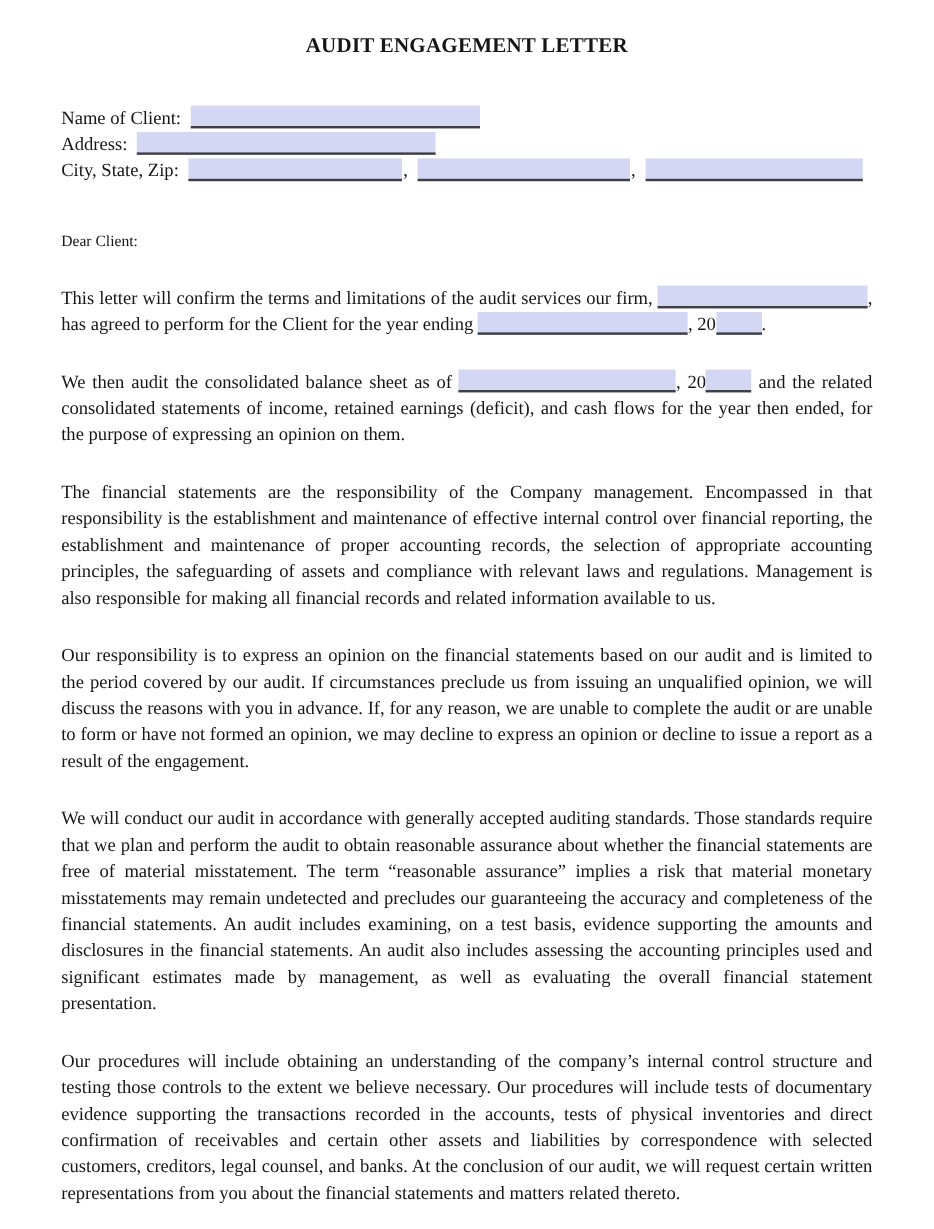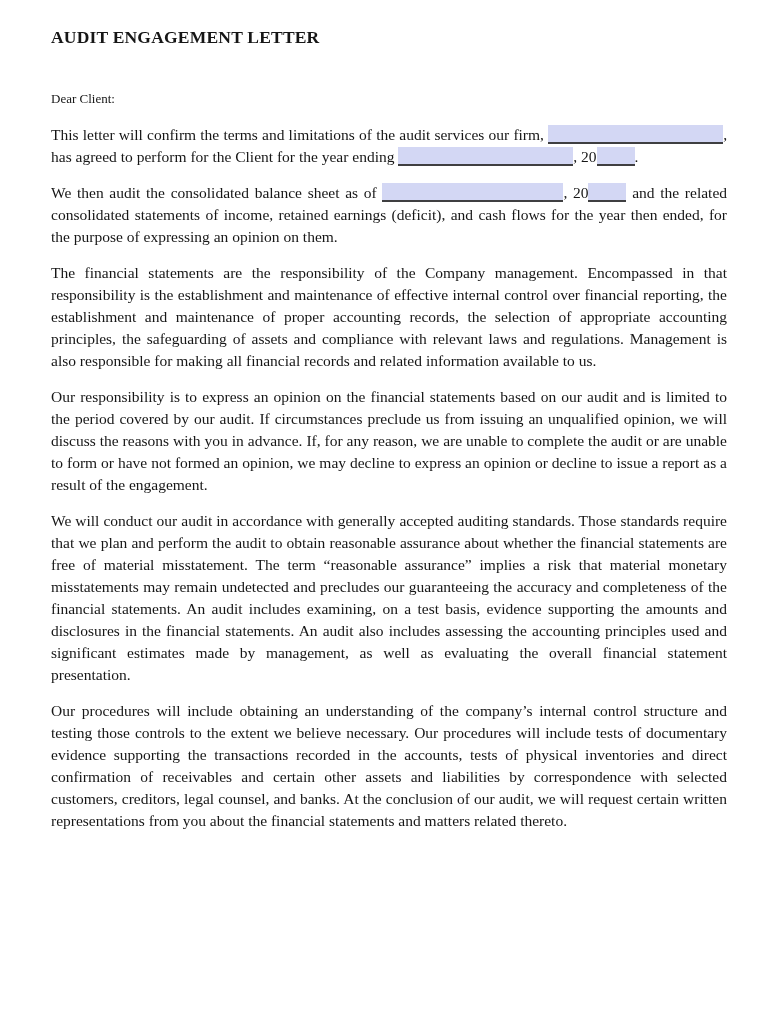--- a/index.html
+++ b/index.html
@@ -8,21 +8,21 @@
     width: 778px;
     height: 1024px;
     overflow: hidden;
     font-family: "Liberation Serif", serif;
     color: #161616;
   }
   .doc {
     padding: 26px 51px 0 51px;
   }
   .title {
-    text-align: left;
+    text-align: center;
     font-size: 17.5px;
     font-weight: bold;
     letter-spacing: 0.2px;
     line-height: 22px;
     margin-bottom: 40px;
   }
   .hdr-row {
     font-size: 15.5px;
     line-height: 22px;
     white-space: nowrap;
@@ -38,33 +38,44 @@
     font-size: 15px;
     line-height: 17px;
     overflow: hidden;
   }
   .salutation {
     margin-top: 36px;
     font-size: 13px;
     line-height: 22px;
   }
   .para {
-    margin-top: 14px;
+    margin-top: 26px;
     font-size: 15.5px;
     line-height: 22px;
     text-align: justify;
   }
 </style>
 </head>
 <body>
 
 <div class="doc">
 
   <h1 class="title">AUDIT ENGAGEMENT LETTER</h1>
 
+  <div class="hdr">
+    <div class="hdr-row">
+      <span class="lbl">Name of Client:</span><span class="field" style="width:241px"></span>
+    </div>
+    <div class="hdr-row">
+      <span class="lbl">Address:</span><span class="field" style="width:249px"></span>
+    </div>
+    <div class="hdr-row">
+      <span class="lbl">City, State, Zip:</span><span class="field" style="width:178px"></span><span class="comma">,</span><span class="field" style="width:177px"></span><span class="comma">,</span><span class="field" style="width:181px"></span>
+    </div>
+  </div>
 
   <p class="salutation">Dear Client:</p>
 
   <div>
       <p class="para"><span>This letter will confirm the terms and limitations of the audit services our firm, </span><span class="field" style="width: 175px;"></span><span>, has agreed to perform for the Client for the year ending </span><span class="field" style="width: 175px;"></span><span>, 20</span><span class="field" style="width: 38px;"></span><span>.</span></p>
       <p class="para"><span>We then audit the consolidated balance sheet as of </span><span class="field" style="width: 181px;"></span><span>, 20</span><span class="field" style="width: 38px;"></span><span> and the related consolidated statements of income, retained earnings (deficit), and cash flows for the year then ended, for the purpose of expressing an opinion on them.</span></p>
       <p class="para"><span>The financial statements are the responsibility of the Company management. Encompassed in that responsibility is the establishment and maintenance of effective internal control over financial reporting, the establishment and maintenance of proper accounting records, the selection of appropriate accounting principles, the safeguarding of assets and compliance with relevant laws and regulations. Management is also responsible for making all financial records and related information available to us.</span></p>
       <p class="para"><span>Our responsibility is to express an opinion on the financial statements based on our audit and is limited to the period covered by our audit. If circumstances preclude us from issuing an unqualified opinion, we will discuss the reasons with you in advance. If, for any reason, we are unable to complete the audit or are unable to form or have not formed an opinion, we may decline to express an opinion or decline to issue a report as a result of the engagement.</span></p>
       <p class="para"><span>We will conduct our audit in accordance with generally accepted auditing standards.  Those standards require that we plan and perform the audit to obtain reasonable assurance about whether the financial statements are free of material misstatement. The term “reasonable assurance” implies a risk that material monetary misstatements may remain undetected and precludes our guaranteeing the accuracy and completeness of the financial statements. An audit includes examining, on a test basis, evidence supporting the amounts and disclosures in the financial statements. An audit also includes assessing the accounting principles used and significant estimates made by management, as well as evaluating the overall financial statement presentation.</span></p>
       <p class="para"><span>Our procedures will include obtaining an understanding of the company’s internal control structure and testing those controls to the extent we believe necessary. Our procedures will include tests of documentary evidence supporting the transactions recorded in the accounts, tests of physical inventories and direct confirmation of receivables and certain other assets and  liabilities by correspondence with selected customers, creditors, legal counsel, and banks.  At the conclusion of our audit, we will request certain written representations from you about the  financial statements and matters related thereto.</span></p>

